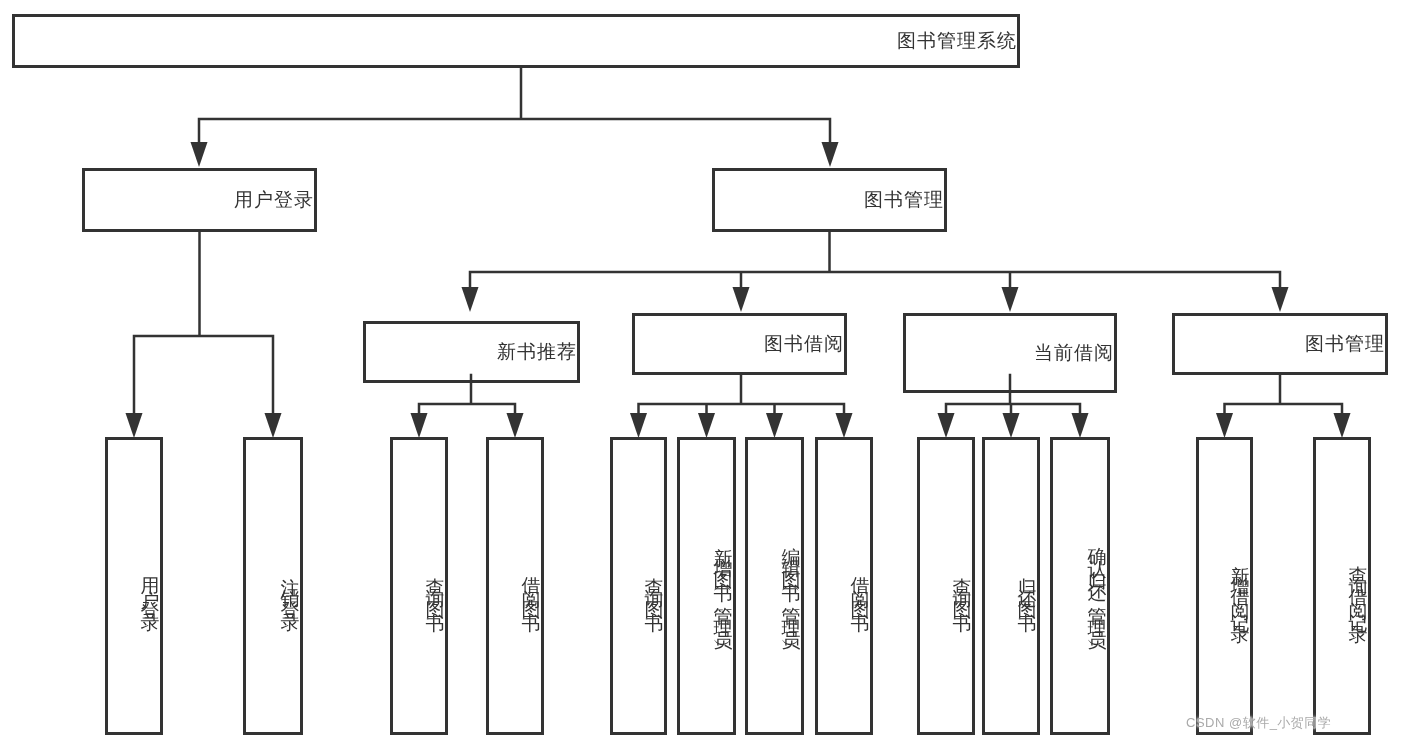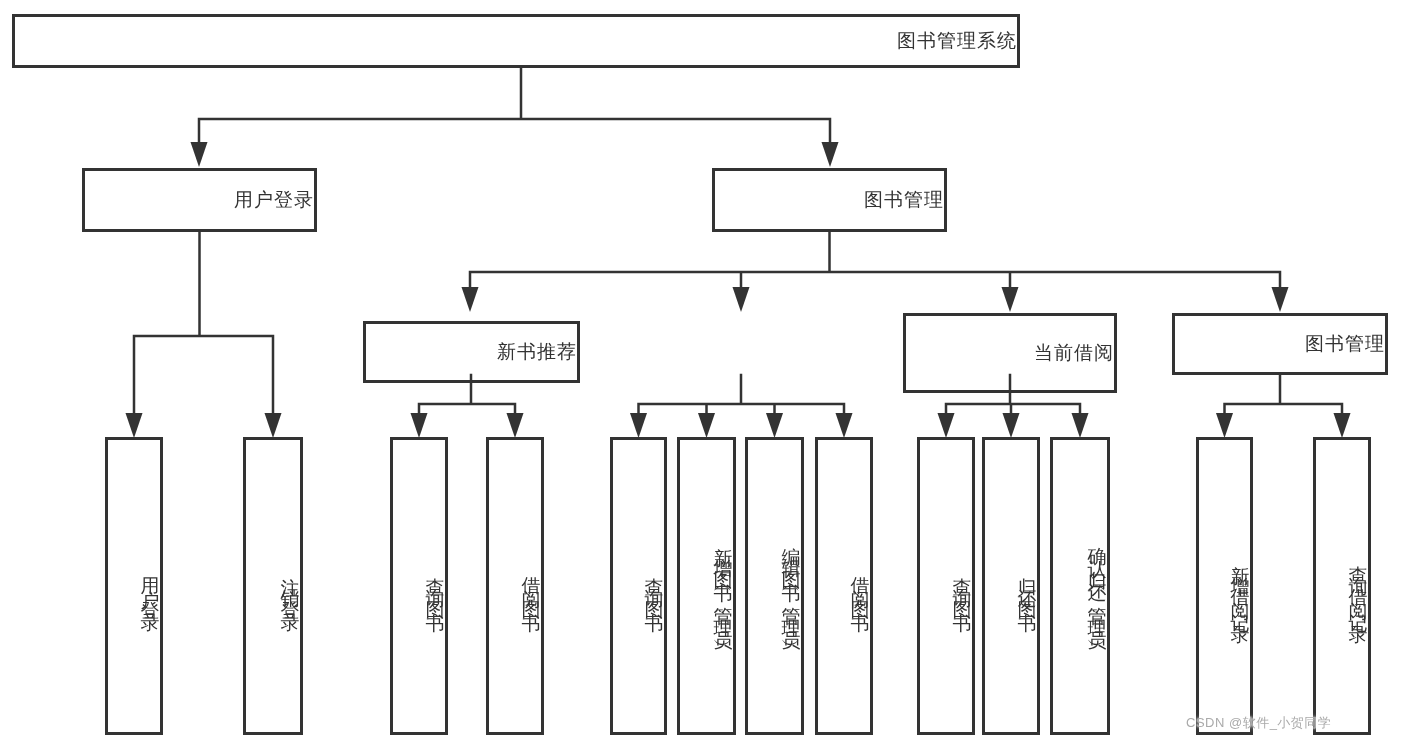--- a/index.html
+++ b/index.html
@@ -85,20 +85,23 @@
   <div class="node lvl2" style="left:82px; top:168px; width:235px; height:64px;">
     <span class="lbl">用户登录</span>
   </div>
   <div class="node lvl2" style="left:712px; top:168px; width:235px; height:64px;font-family:Liberation Mono, monospace;">
     <span class="lbl">图书管理</span>
   </div>
 
   <div class="node lvl3" style="left:363px; top:313px; width:217px; height:62px;margin-top:8px;">
     <span class="lbl">新书推荐</span>
   </div>
+  <div class="node lvl3" style="left:632px; top:313px; width:215px; height:62px;">
+    <span class="lbl">图书借阅</span>
+  </div>
   <div class="node lvl3" style="left:903px; top:313px; width:214px; height:80px;">
     <span class="lbl">当前借阅</span>
   </div>
   <div class="node lvl3" style="left:1172px; top:313px; width:216px; height:62px;">
     <span class="lbl">图书管理</span>
   </div>
 
   <div class="node leaf" style="left:105px; top:437px; width:58px; height:298px;">
     <span class="lbl">用户登录</span>
   </div>

